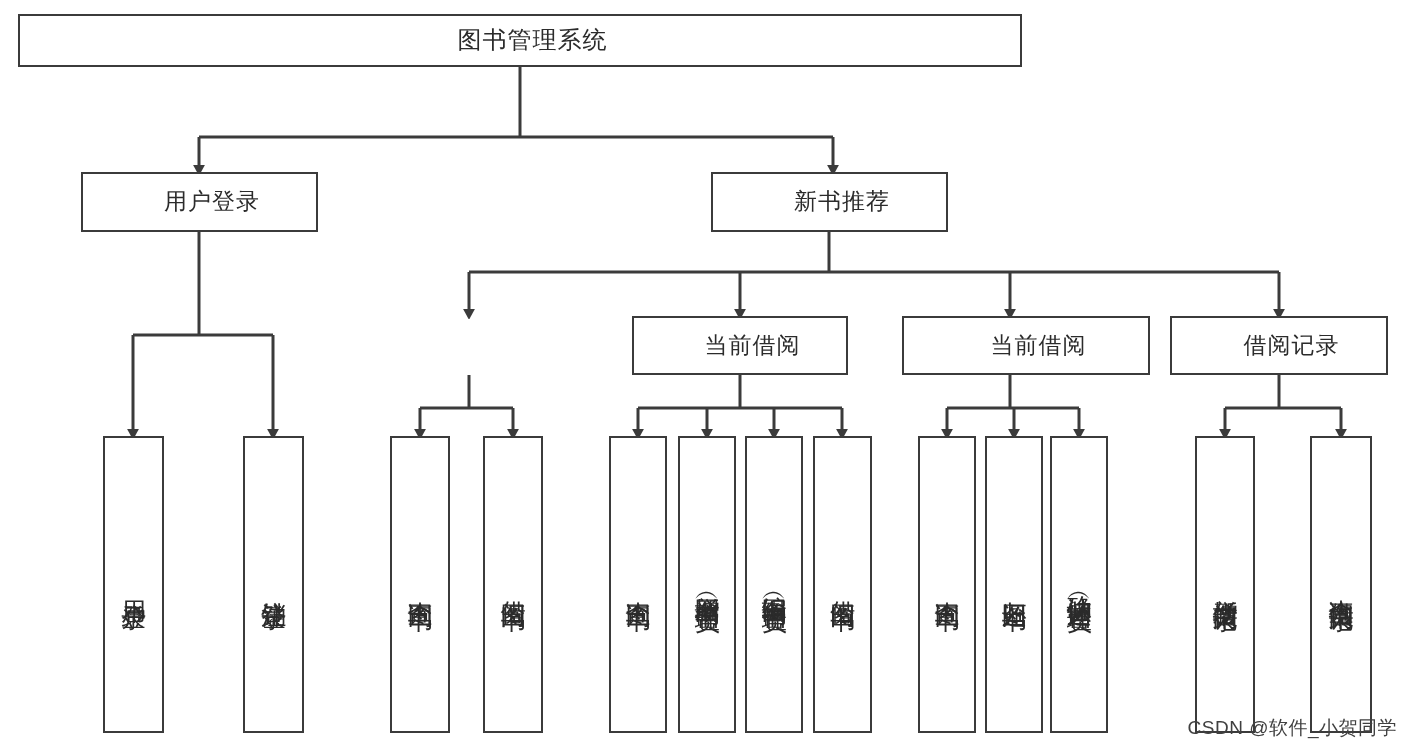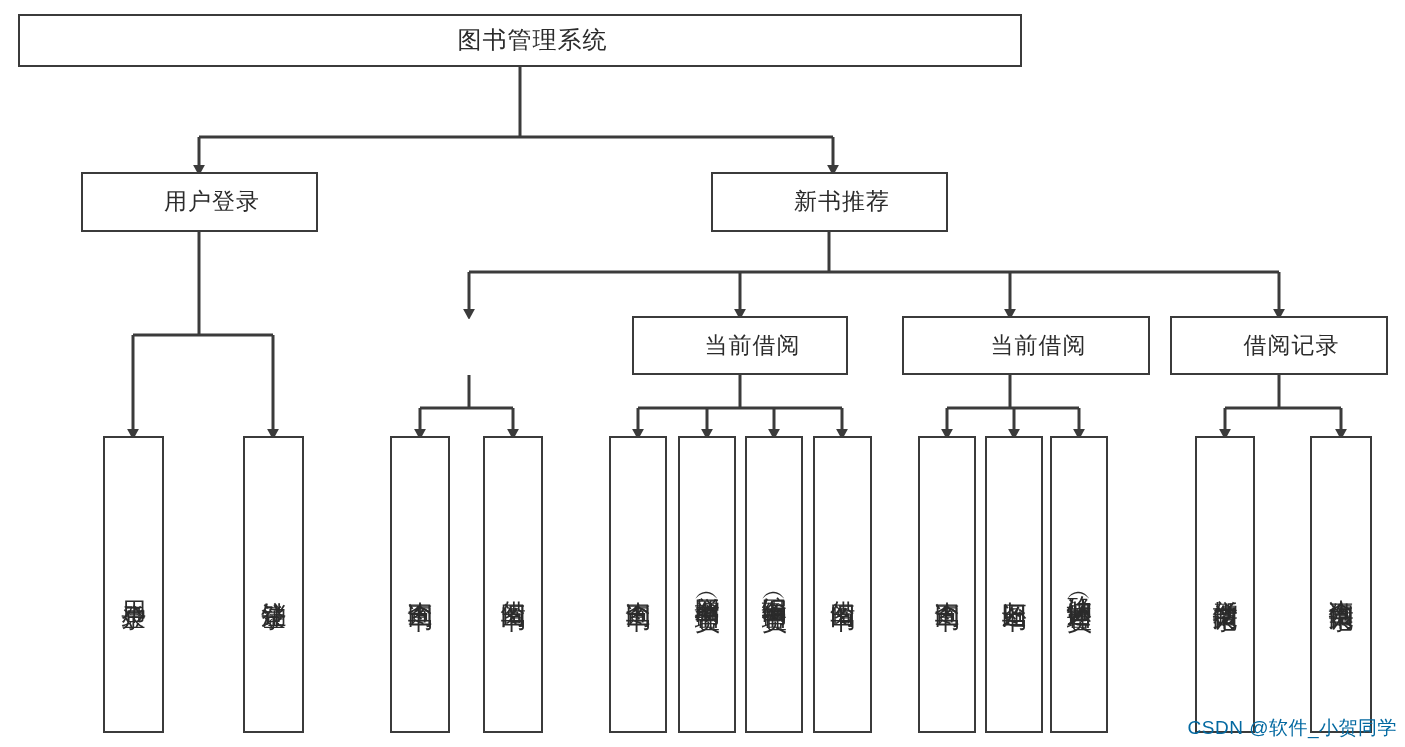--- a/index.html
+++ b/index.html
@@ -56,21 +56,21 @@
     display: block;
   }
   .node.root {
     font-size: 24px;
   }
   .watermark {
     position: absolute;
     right: 8px;
     bottom: 6px;
     font-size: 19px;
-    color: #0369a1;
+    color: #404040;
     letter-spacing: 0.5px;
     white-space: nowrap;
     user-select: none;
   }
 </style>
 </head>
 <body>
 
 <div id="canvas">
 

